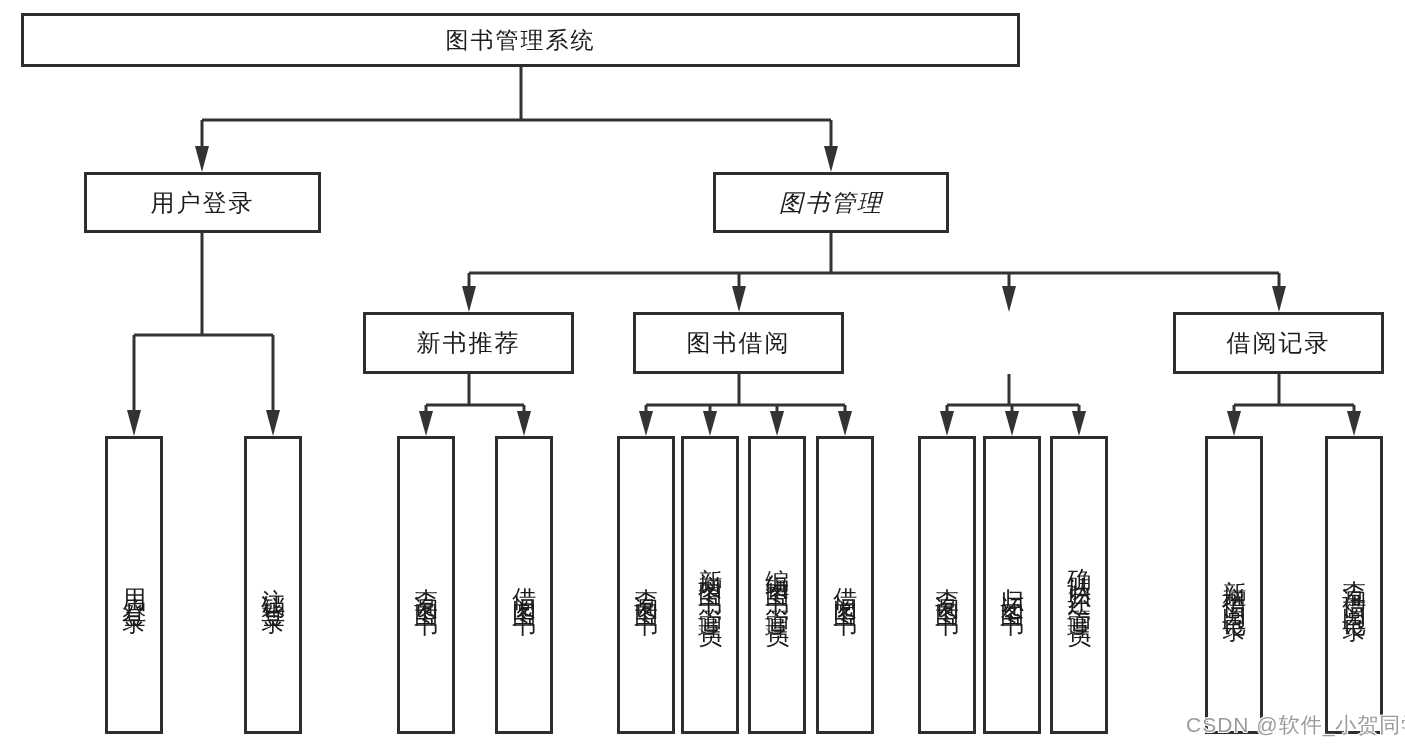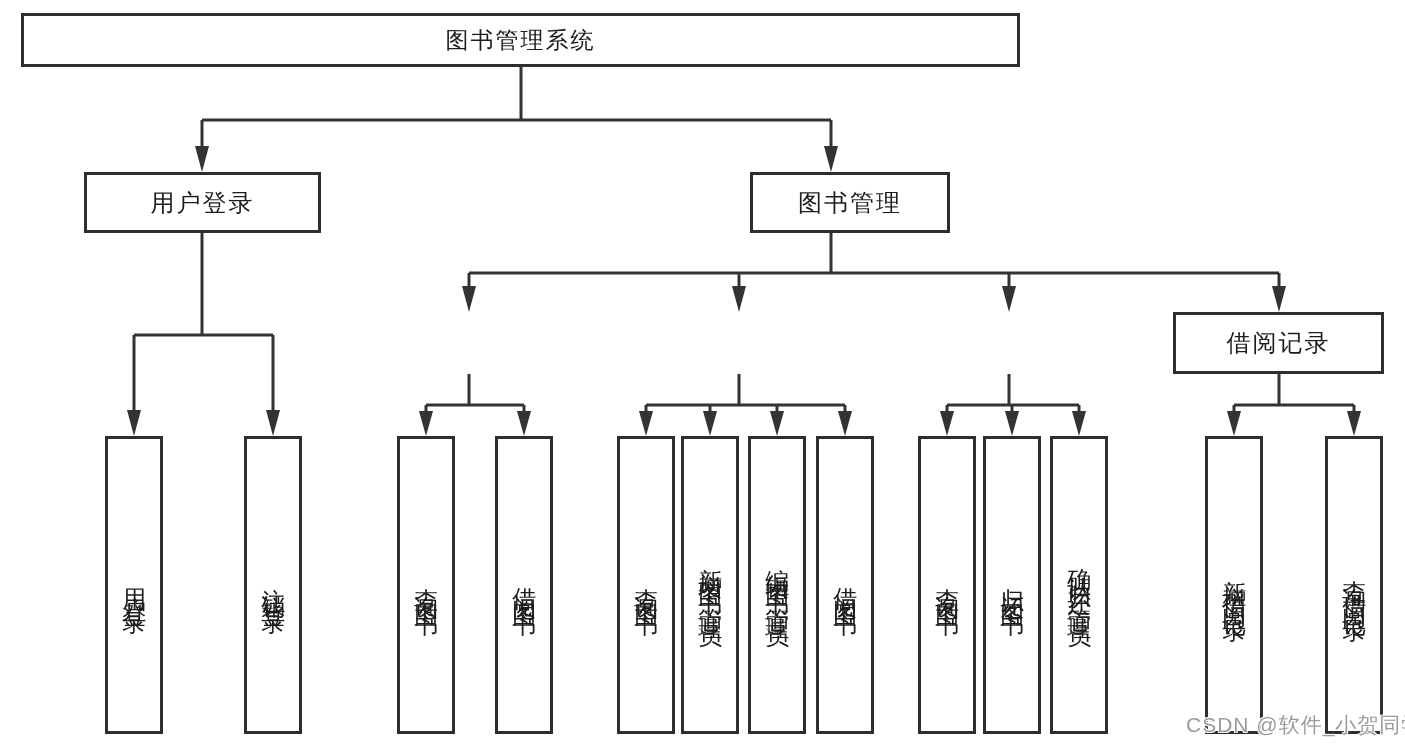--- a/index.html
+++ b/index.html
@@ -117,24 +117,30 @@
       <polygon points="1347,411 1361,411 1354,436" fill="#333333"></polygon>
     </svg>
 
   <div class="box root">
     <span>图书管理系统</span>
   </div>
 
   <div class="box lvl2" style="left:84px;">
     <span>用户登录</span>
   </div>
-  <div class="box lvl2" style="left:750px;width:200px;">
+  <div class="box lvl2" style="left:713px;width:236px;font-style:italic;">
     <span>图书管理</span>
   </div>
 
+  <div class="box lvl3" style="left:363px;">
+    <span>新书推荐</span>
+  </div>
+  <div class="box lvl3" style="left:633px;">
+    <span>图书借阅</span>
+  </div>
   <div class="box lvl3" style="left:1173px;">
     <span>借阅记录</span>
   </div>
 
   <div class="box leaf" style="left:105px;">
     <span class="vtext">用户登录</span>
   </div>
   <div class="box leaf" style="left:244px;">
     <span class="vtext">注销登录</span>
   </div>

